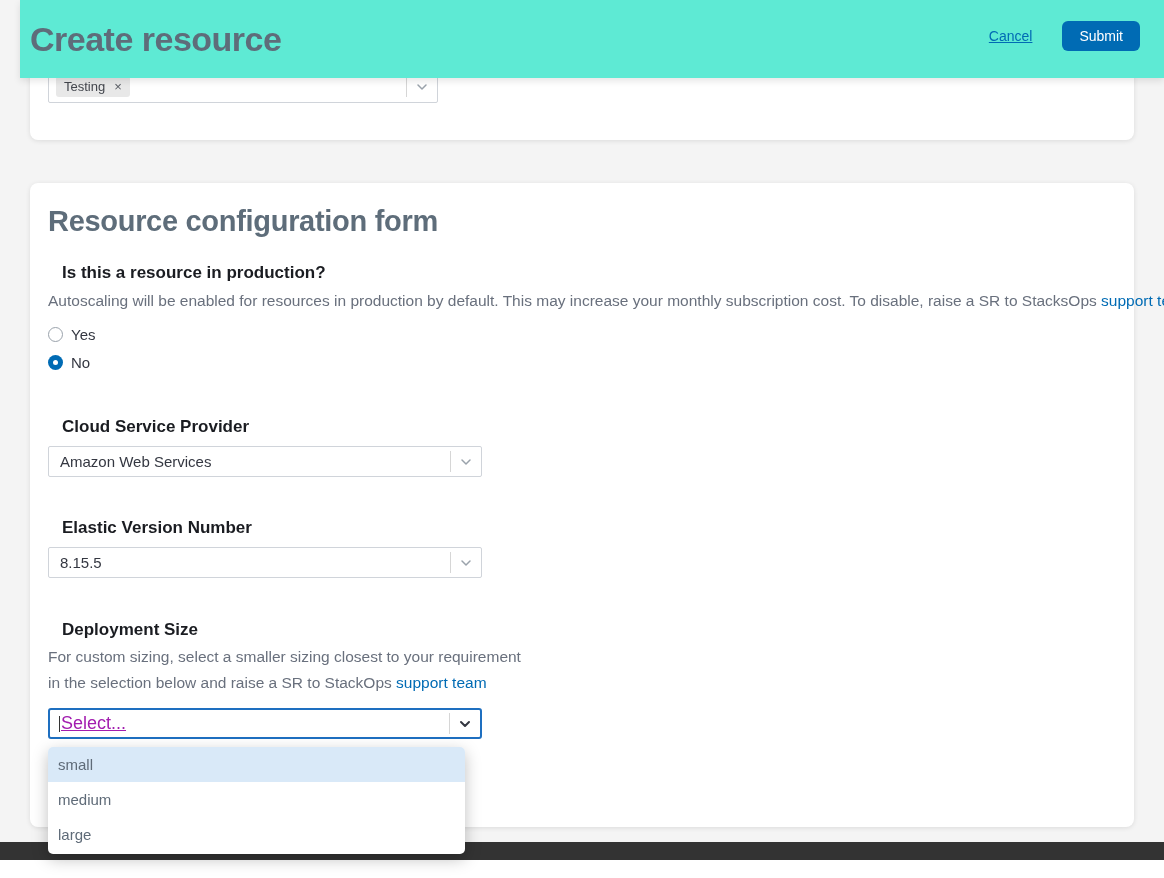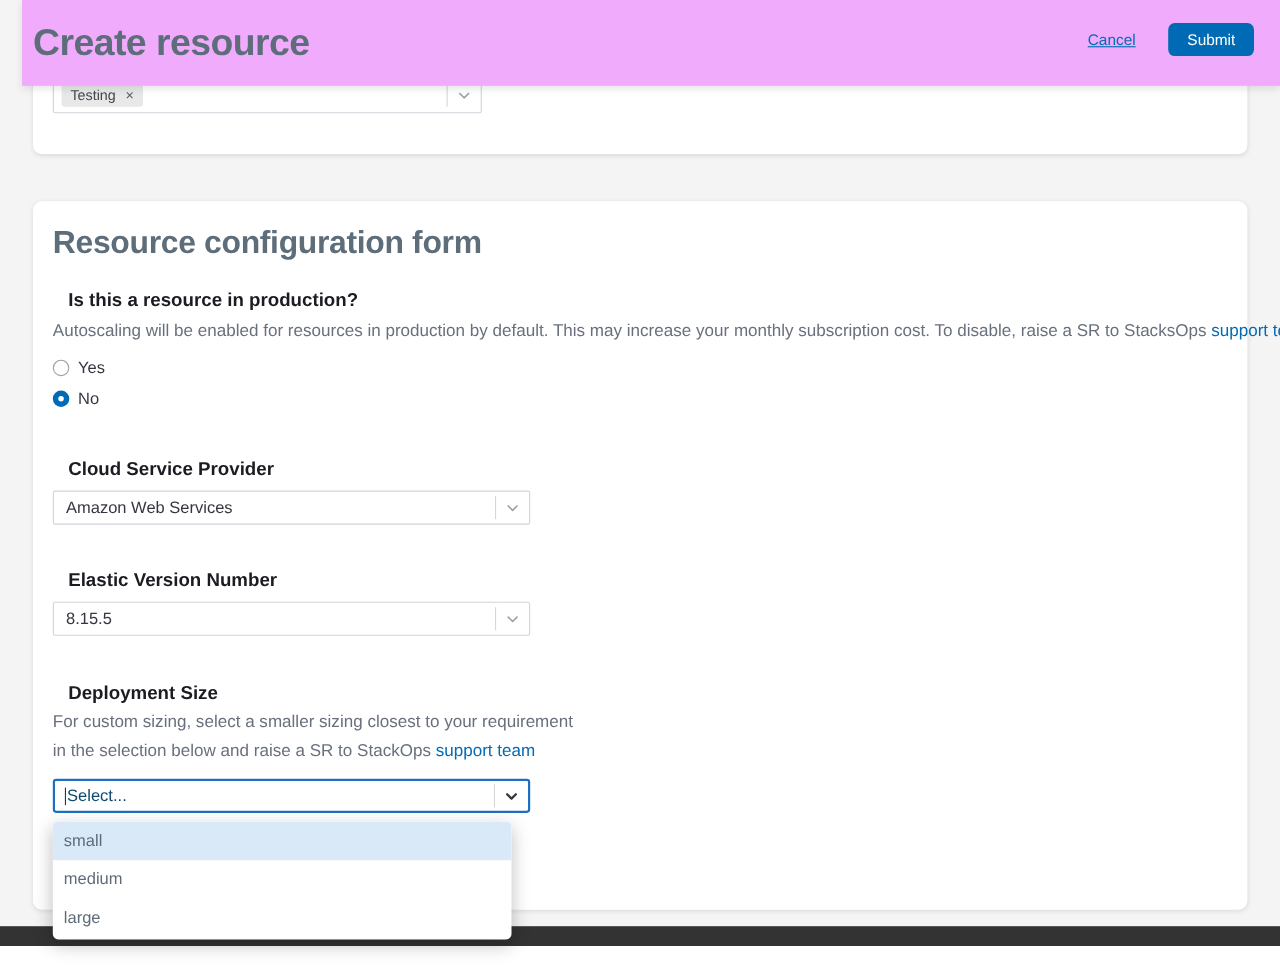--- a/index.html
+++ b/index.html
@@ -2,21 +2,21 @@
 <html><head>
 <meta charset="utf-8">
 <style>
   * { margin:0; padding:0; box-sizing:border-box; }
   html,body { background:#ffffff; }
   body { font-family:"Liberation Sans", sans-serif; }
   .page { position:relative; width:1164px; height:878px; overflow:hidden; background:#ffffff; }
   .content-bg { position:absolute; left:0; top:0; width:1164px; height:842px; background:#f4f4f4; z-index:0; }
 
   
-  .header { position:absolute; left:20px; top:0; width:1144px; height:78px; background:#f0abfc;
+  .header { position:absolute; left:20px; top:0; width:1144px; height:78px; background:#5eead4;
             box-shadow:0 3px 7px rgba(0,0,0,0.10); z-index:4; display:flex; align-items:center; }
   .page-title { font-size:34px; font-weight:bold; color:#5e6d7a; letter-spacing:-0.5px; margin-left:10px; }
   .header-actions { position:absolute; right:24px; top:0; height:64px; display:flex; align-items:center; gap:30px; padding-top:8px; }
   .cancel-link { font-size:14px; color:#006bb4; text-decoration:underline; cursor:pointer; }
   .submit-btn { background:#006bb4; color:#ffffff; font-size:14px; font-family:"Liberation Sans",sans-serif;
                 border:none; border-radius:6px; padding:7px 17px; cursor:pointer; }
 
   
   .card { position:absolute; left:30px; width:1104px; background:#ffffff; border-radius:8px;
           box-shadow:0 1px 5px rgba(0,0,0,0.10); z-index:1; }
@@ -43,21 +43,21 @@
   .radio-circle { width:15px; height:15px; border-radius:50%; border:1px solid #9aa2ab; background:#ffffff; position:relative; }
   .radio-circle.checked { border:none; background:#006bb4; }
   .radio-circle.checked::after { content:""; position:absolute; left:50%; top:50%; width:5px; height:5px;
                                  margin:-2.5px 0 0 -2.5px; border-radius:50%; background:#ffffff; }
   .radio-label { font-size:15px; color:#343741; }
 
   .select-box { position:absolute; left:18px; width:434px; height:31px; background:#ffffff;
                 border:1px solid #d0d4da; border-radius:2px; display:flex; align-items:center; cursor:pointer; }
   .select-box .value { font-size:15px; color:#343741; margin-left:11px; }
   .select-box.focused { border:2px solid #1e6fc0; border-radius:3px; }
-  .select-box .placeholder { font-size:15px; color:#0c4a6e; }
+  .select-box .placeholder { font-size:18px; color:#a21caf;text-decoration:underline; }
   .text-caret { display:inline-block; width:1px; height:16px; background:#333; margin:0 1px 0 9px; vertical-align:middle; }
 
   
   .dropdown { position:absolute; left:48px; top:747px; width:417px; background:#ffffff; border-radius:5px;
               box-shadow:0 5px 16px rgba(0,0,0,0.25); z-index:6; overflow:hidden; padding-bottom:2px; }
   .dd-option { height:35px; display:flex; align-items:center; padding-left:10px; font-size:15px; color:#5f6b78; cursor:pointer; }
   .dd-option.highlighted { background:#d9e9f8; }
 
   
   .footer-bar { position:absolute; left:0; top:842px; width:1164px; height:18px; background:#333333; z-index:2; }

